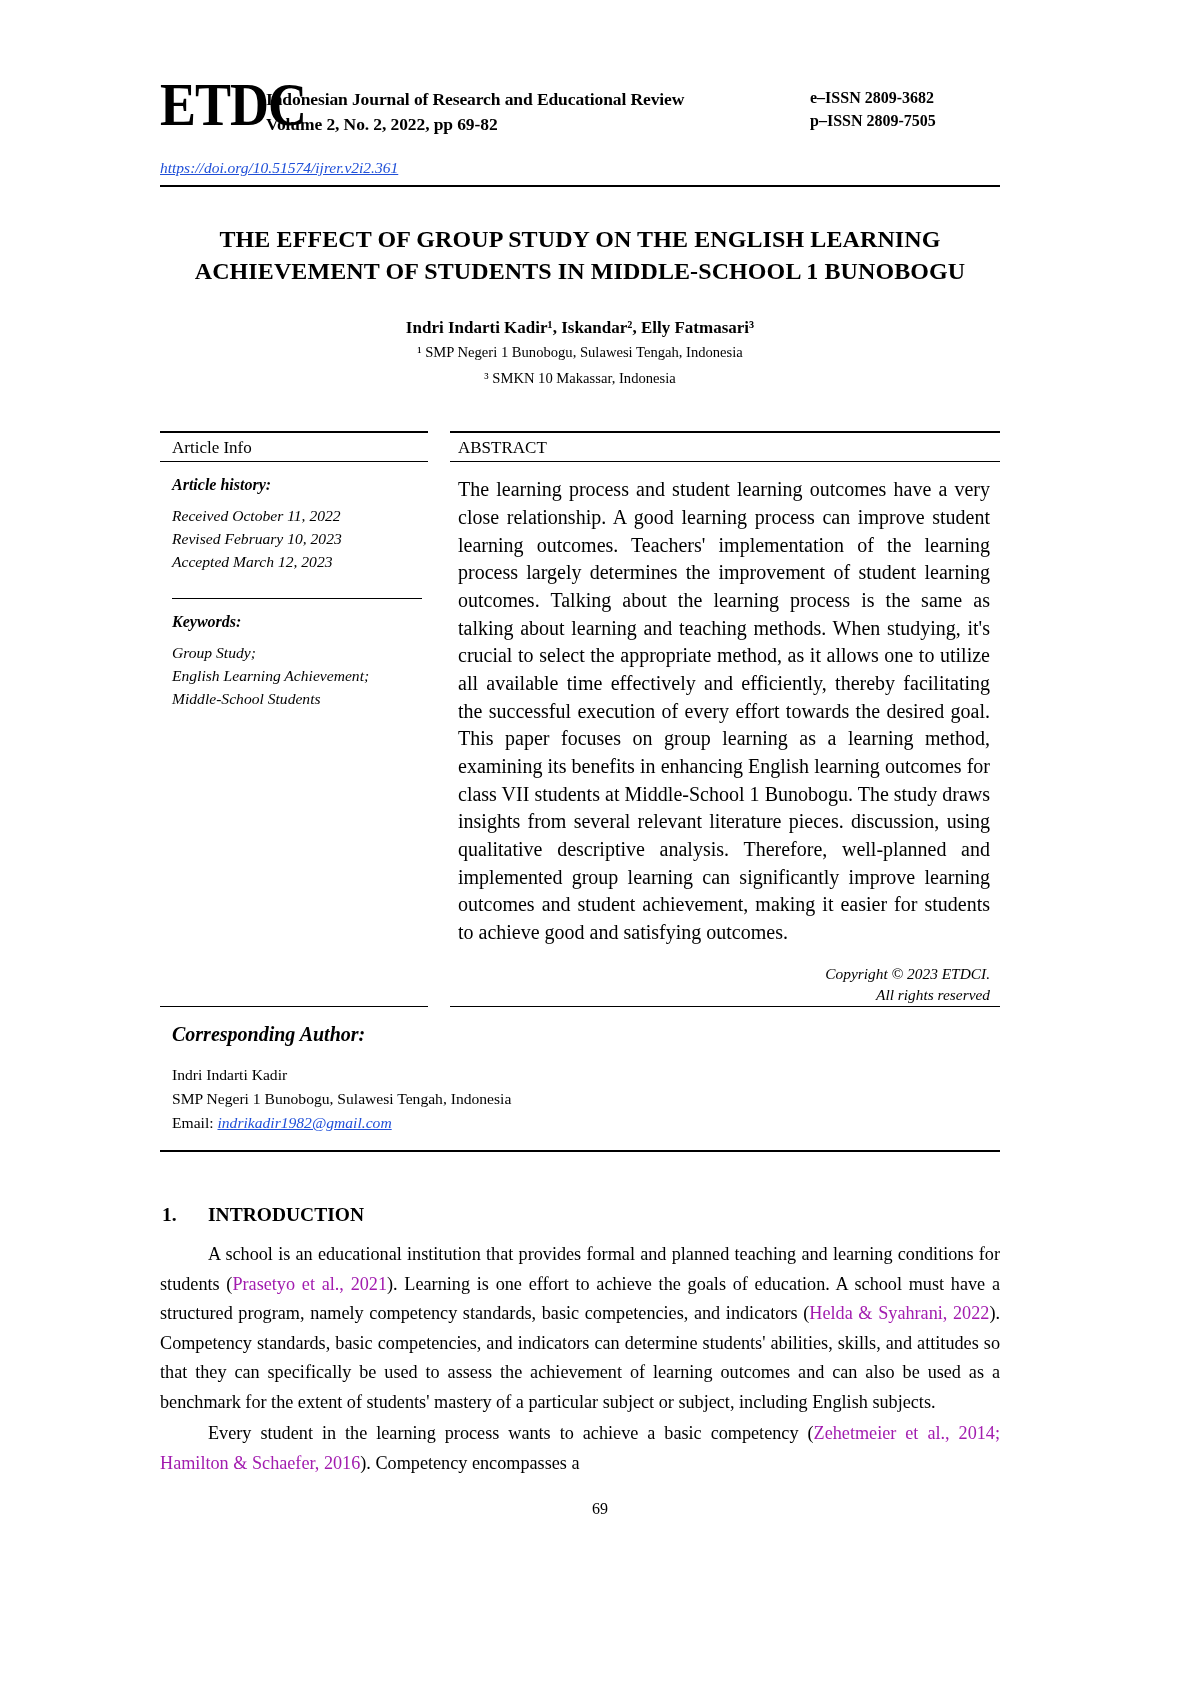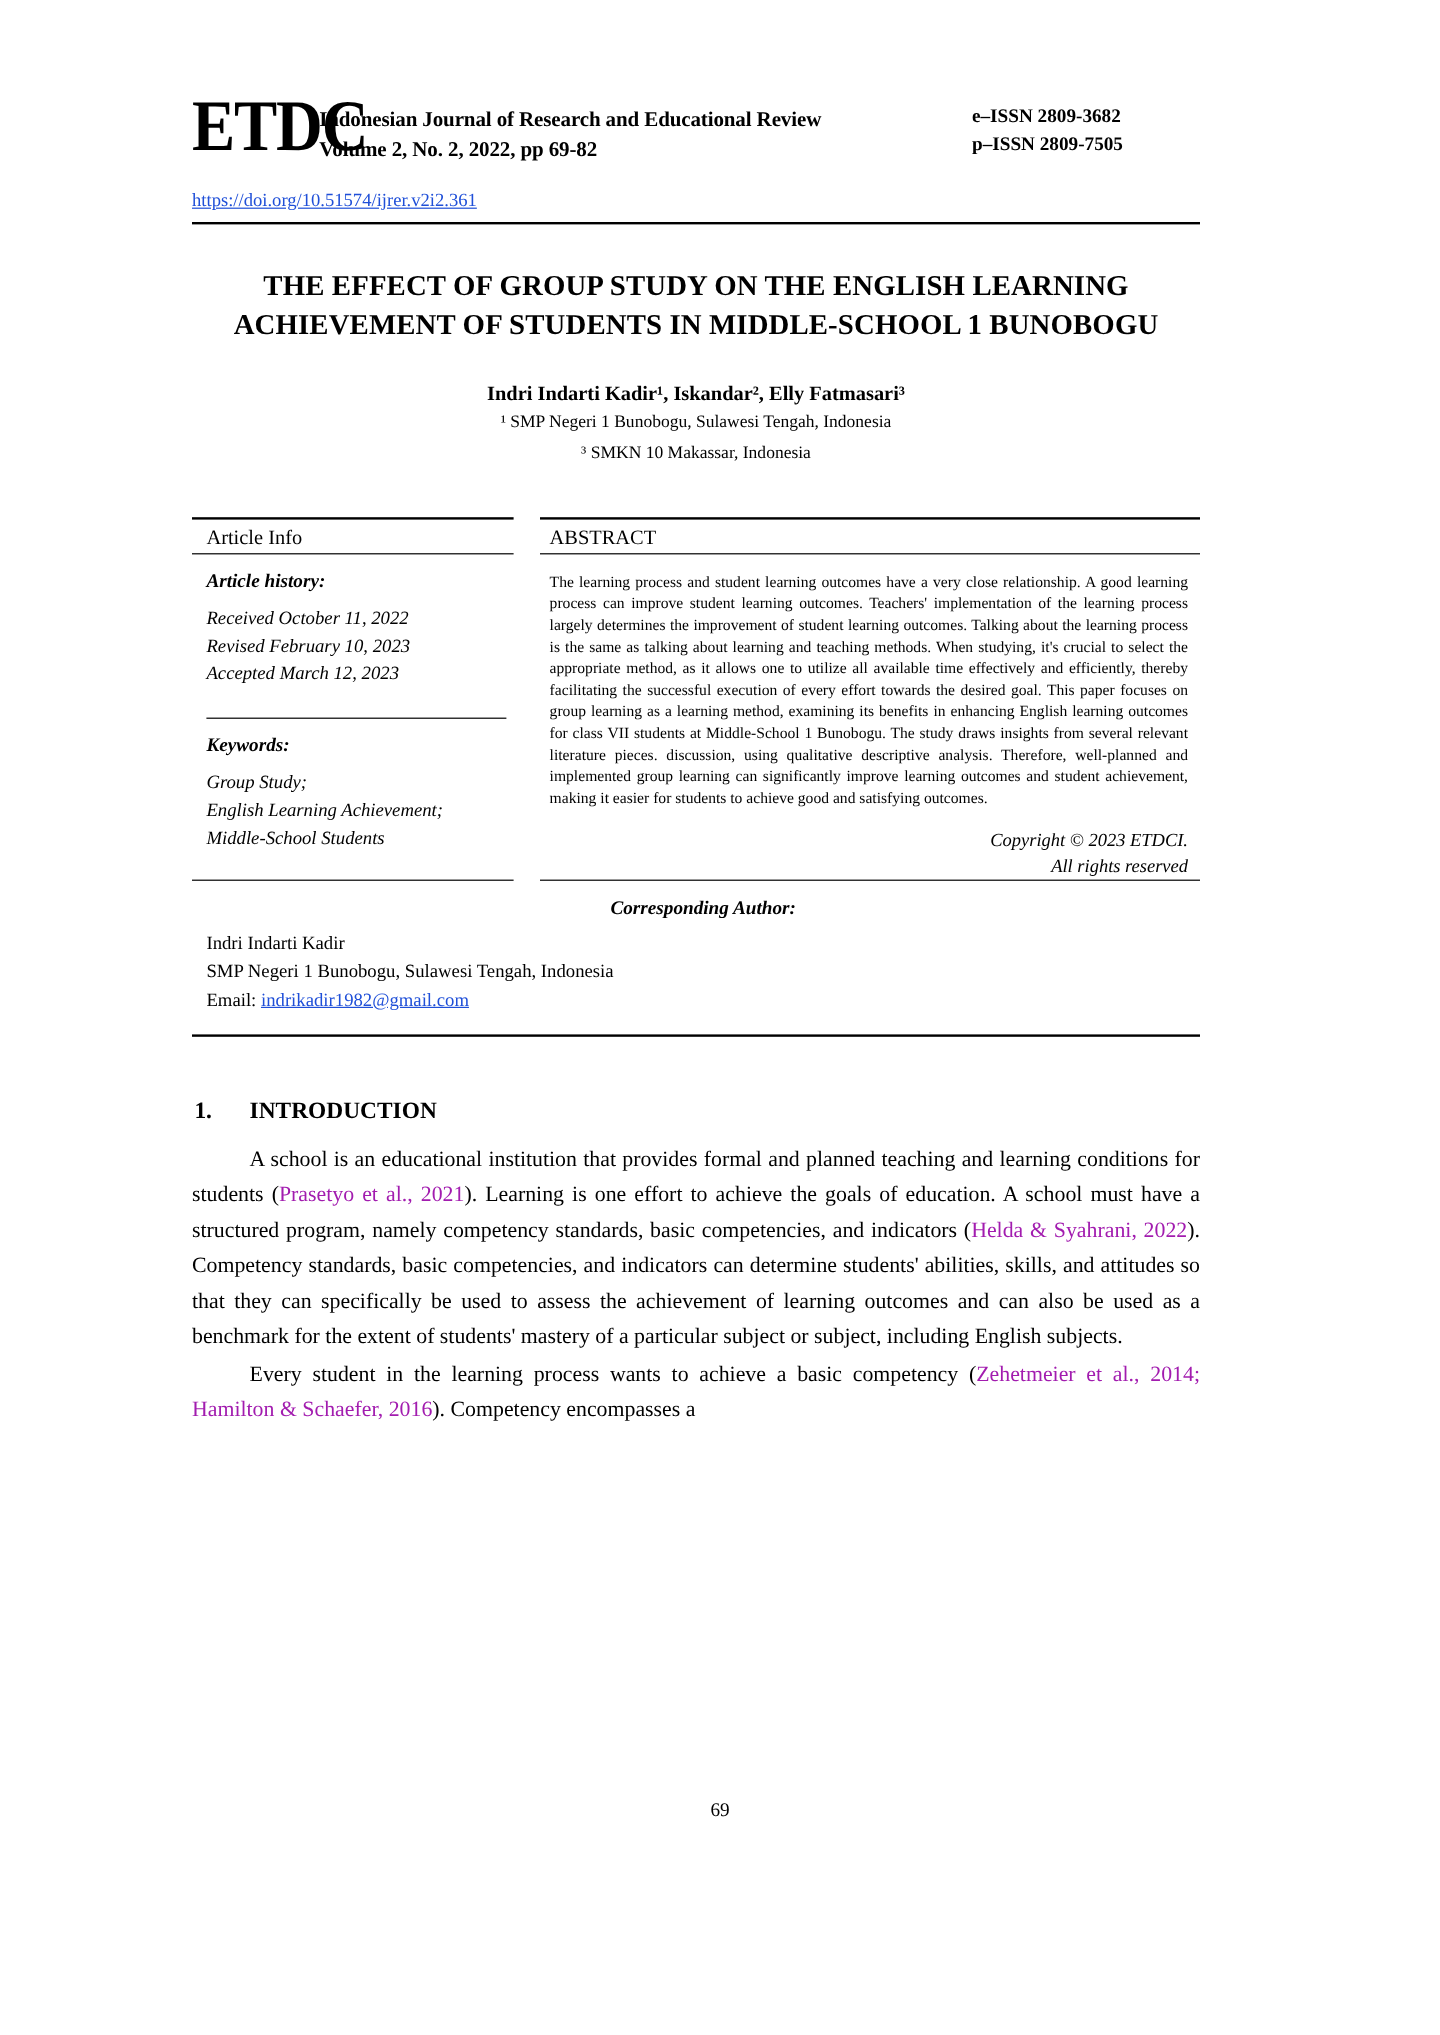--- a/index.html
+++ b/index.html
@@ -80,20 +80,21 @@
     line-height: 1.42;
     white-space: nowrap;
   }
   .doi-line {
     margin-top: 22px;
     font-size: 15.5px;
   }
   a.link {
     color: #1f4fd8;
     text-decoration: underline;
+    font-style: italic;
   }
   .rule-thick {
     border-top: 2.6px solid #000;
     margin-top: 8px;
   }
 
   
   .title {
     margin-top: 36px;
     text-align: center;
@@ -163,21 +164,21 @@
   .left-divider {
     border-top: 1.3px solid #000;
     margin: 25px 0 0 12px;
     width: 250px;
   }
   .kw-body {
     padding: 14px 0 0 12px;
   }
   .abstract-body {
     padding: 14px 10px 0 8px;
-    font-size: 13px;
+    font-size: 20px;
     line-height: 1.385;
     text-align: justify;
     hyphens: none;
   }
   .copyright {
     padding: 16px 10px 0 8px;
     text-align: right;
     font-style: italic;
     font-size: 15.4px;
     line-height: 1.4;
@@ -193,23 +194,22 @@
   .corr-rule-gap { width: 22px; flex: 0 0 22px; }
   .corr-rule-r { flex: 1 1 auto; border-top: 1.8px solid #000; }
   .corr-body {
     padding: 12px 0 0 12px;
     font-size: 15.6px;
     line-height: 1.52;
   }
   .corr-title {
     font-style: italic;
     font-weight: bold;
-    font-size: 16px;
-    margin-bottom: 4px;
-    text-align: center;
+    font-size: 20px;
+    margin-bottom: 14px;
   }
   .corr-bottom-rule {
     border-top: 2.6px solid #000;
     margin-top: 16px;
   }
 
   
   .section-head {
     margin-top: 52px;
     font-size: 19.5px;

